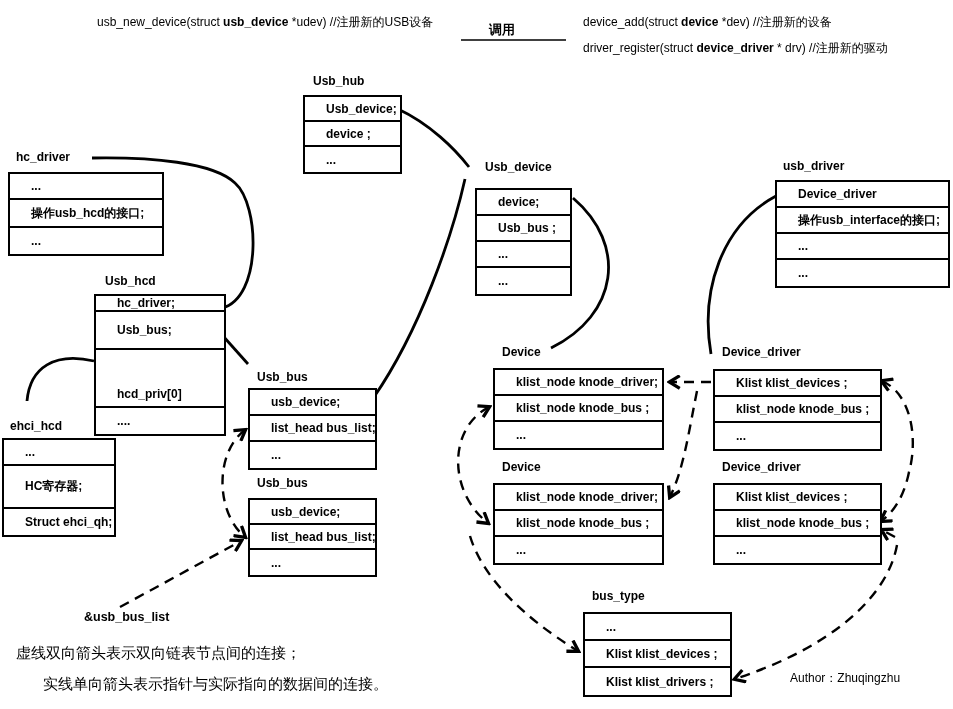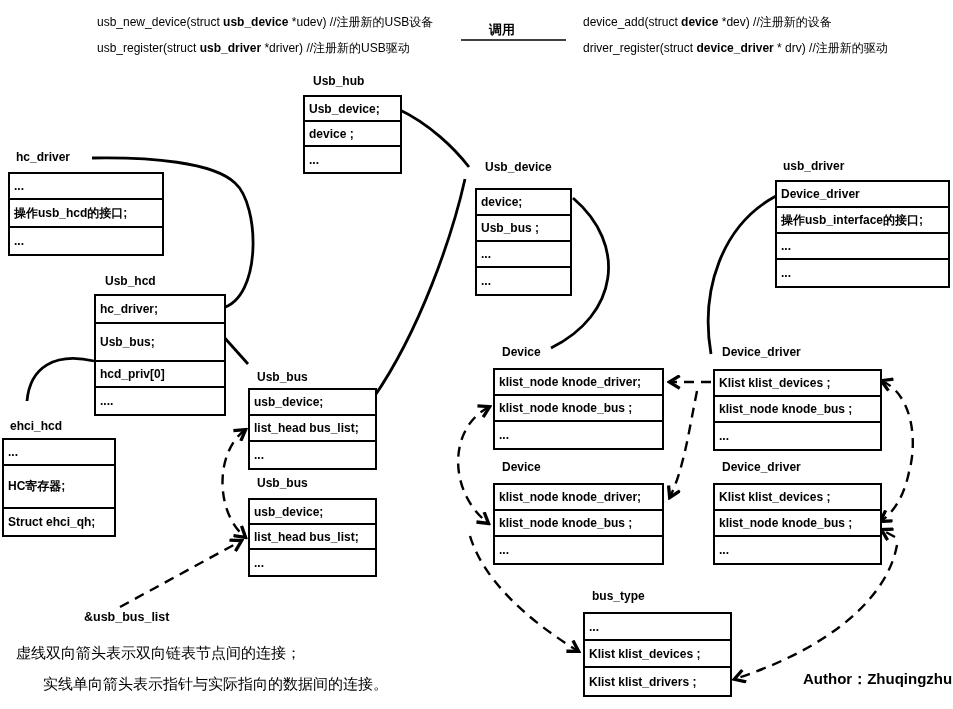--- a/index.html
+++ b/index.html
@@ -7,24 +7,24 @@
     position:relative;width:953px;height:709px;background:#ffffff;
     font-family:"Liberation Sans","DejaVu Sans",sans-serif;color:#000;overflow:hidden;
   }
   .abs{position:absolute;}
   .code-line{font-size:12px;line-height:26px;white-space:nowrap;color:#000;}
   .code-line b{font-weight:bold;}
   .call-label{font-size:13px;font-weight:bold;}
   .struct-title{position:absolute;font-size:12px;font-weight:bold;white-space:nowrap;}
   .sbox{position:absolute;border:2px solid #000;background:#fff;}
   .srow{box-sizing:border-box;border-bottom:2px solid #000;font-size:12px;font-weight:bold;
-        padding-left:4px;white-space:nowrap;overflow:hidden;display:flex;align-items:center;}
+        padding-left:21px;white-space:nowrap;overflow:hidden;display:flex;align-items:center;}
   .srow:last-child{border-bottom:none;}
   .legend{font-size:15px;white-space:nowrap;font-family:"Liberation Serif","DejaVu Serif",serif;}
-  .author{font-size:15px;font-weight:bold;white-space:nowrap;margin-left:13px;}
+  .author{font-size:12px;font-weight:normal;white-space:nowrap;}
   .ptr-label{font-size:12.5px;font-weight:bold;white-space:nowrap;}
   svg{position:absolute;left:0;top:0;}
   path{fill:none;}
   .sol{stroke:#000;stroke-width:2.8;}
   .thin{stroke:#000;stroke-width:1.3;}
   .dsh{stroke:#000;stroke-width:2.4;stroke-dasharray:10 7;}
 </style>
 </head>
 <body>
 
@@ -59,21 +59,20 @@
     <path class="dsh" d="M 882 381 C 912 394 918 440 909 472" marker-start="url(#chev)"></path>
     <path class="dsh" d="M 909 472 C 904 497 893 513 881 521" marker-end="url(#chev)"></path>
     <path class="dsh" d="M 895 537 L 882 530" marker-end="url(#chev)"></path>
     <path class="dsh" d="M 897 545 C 888 595 835 646 735 679" marker-end="url(#chev)"></path>
     <path class="dsh" d="M 245 430 C 215 452 215 512 245 537" marker-start="url(#chev)" marker-end="url(#chev)"></path>
     <path class="dsh" d="M 120 607 L 241 541" marker-end="url(#chev)"></path>
   </svg>
 
   <div class="abs" style="left:97px;top:9px;" id="code-left">
       <div class="code-line"><span>usb_new_device(struct </span><b>usb_device</b><span> *udev) //注册新的USB设备</span></div>
-      <div class="code-line"><span>usb_register(struct </span><b>usb_driver</b><span> *driver) //注册新的USB驱动</span></div>
     </div>
   <div class="abs call-label" style="left:489px;top:21px;">调用</div>
   <div class="abs" style="left:583px;top:9px;" id="code-right">
       <div class="code-line"><span>device_add(struct </span><b>device</b><span> *dev) //注册新的设备</span></div>
       <div class="code-line"><span>driver_register(struct </span><b>device_driver</b><span> * drv) //注册新的驱动</span></div>
     </div>
 
   <div id="structs">
       <div class="struct-title" style="left: 313px; top: 74px;">Usb_hub</div>
       <div class="sbox" style="left: 303px; top: 95px; width: 95px;">
@@ -82,23 +81,23 @@
         <div class="srow" style="height: 25px;">...</div>
       </div>
       <div class="struct-title" style="left: 16px; top: 150px;">hc_driver</div>
       <div class="sbox" style="left: 8px; top: 172px; width: 152px;">
         <div class="srow" style="height: 26px;">...</div>
         <div class="srow" style="height: 28px;">操作usb_hcd的接口;</div>
         <div class="srow" style="height: 26px;">...</div>
       </div>
       <div class="struct-title" style="left: 105px; top: 274px;">Usb_hcd</div>
       <div class="sbox" style="left: 94px; top: 294px; width: 128px;">
-        <div class="srow" style="height: 28px; text-align: right;">hc_driver;</div>
+        <div class="srow" style="height: 16px; text-align: right;">hc_driver;</div>
         <div class="srow" style="height: 38px;">Usb_bus;</div>
-        <div class="srow" style="height: 26px;">hcd_priv[0]</div>
+        <div class="srow" style="height: 26px; margin-top: 32px;">hcd_priv[0]</div>
         <div class="srow" style="height: 26px;">....</div>
       </div>
       <div class="struct-title" style="left: 10px; top: 419px;">ehci_hcd</div>
       <div class="sbox" style="left: 2px; top: 438px; width: 110px;">
         <div class="srow" style="height: 26px;">...</div>
         <div class="srow" style="height: 43px;">HC寄存器;</div>
         <div class="srow" style="height: 26px;">Struct  ehci_qh;</div>
       </div>
       <div class="struct-title" style="left: 485px; top: 160px;">Usb_device</div>
       <div class="sbox" style="left: 475px; top: 188px; width: 93px;">

